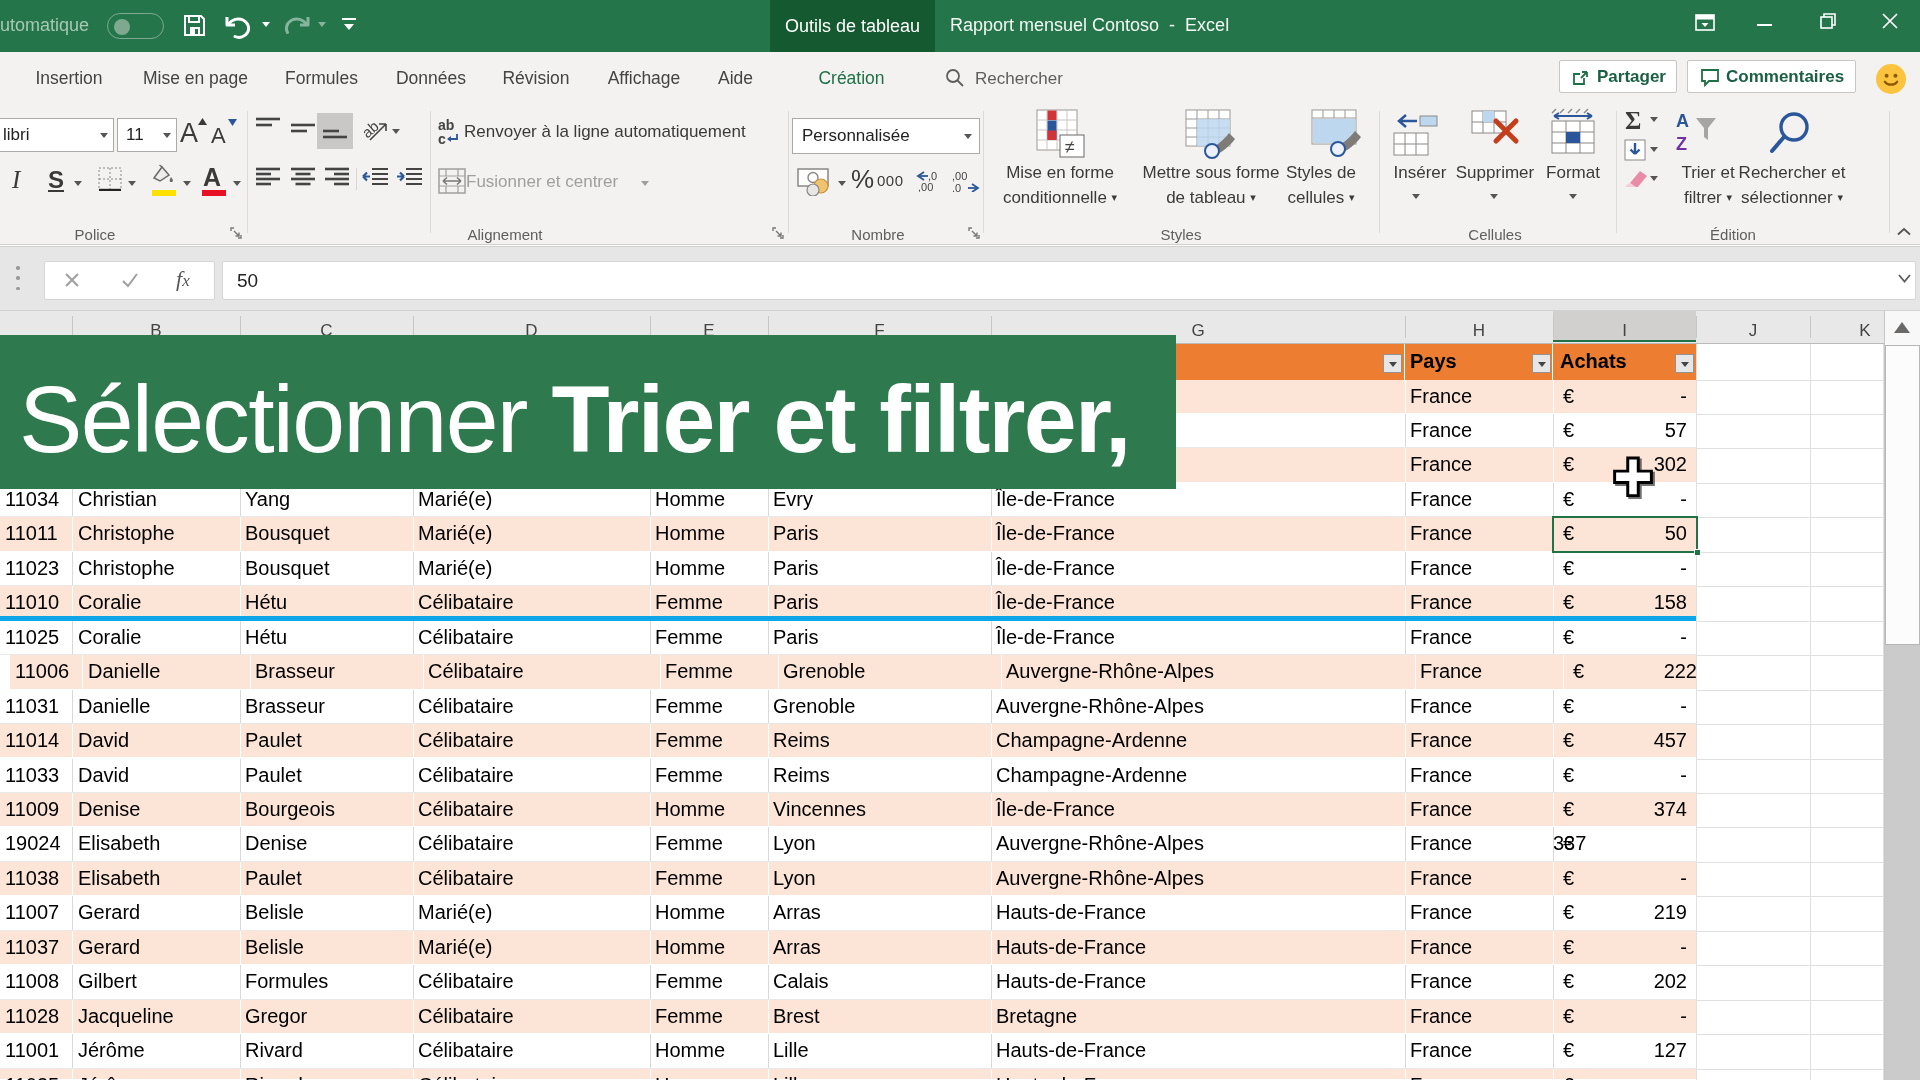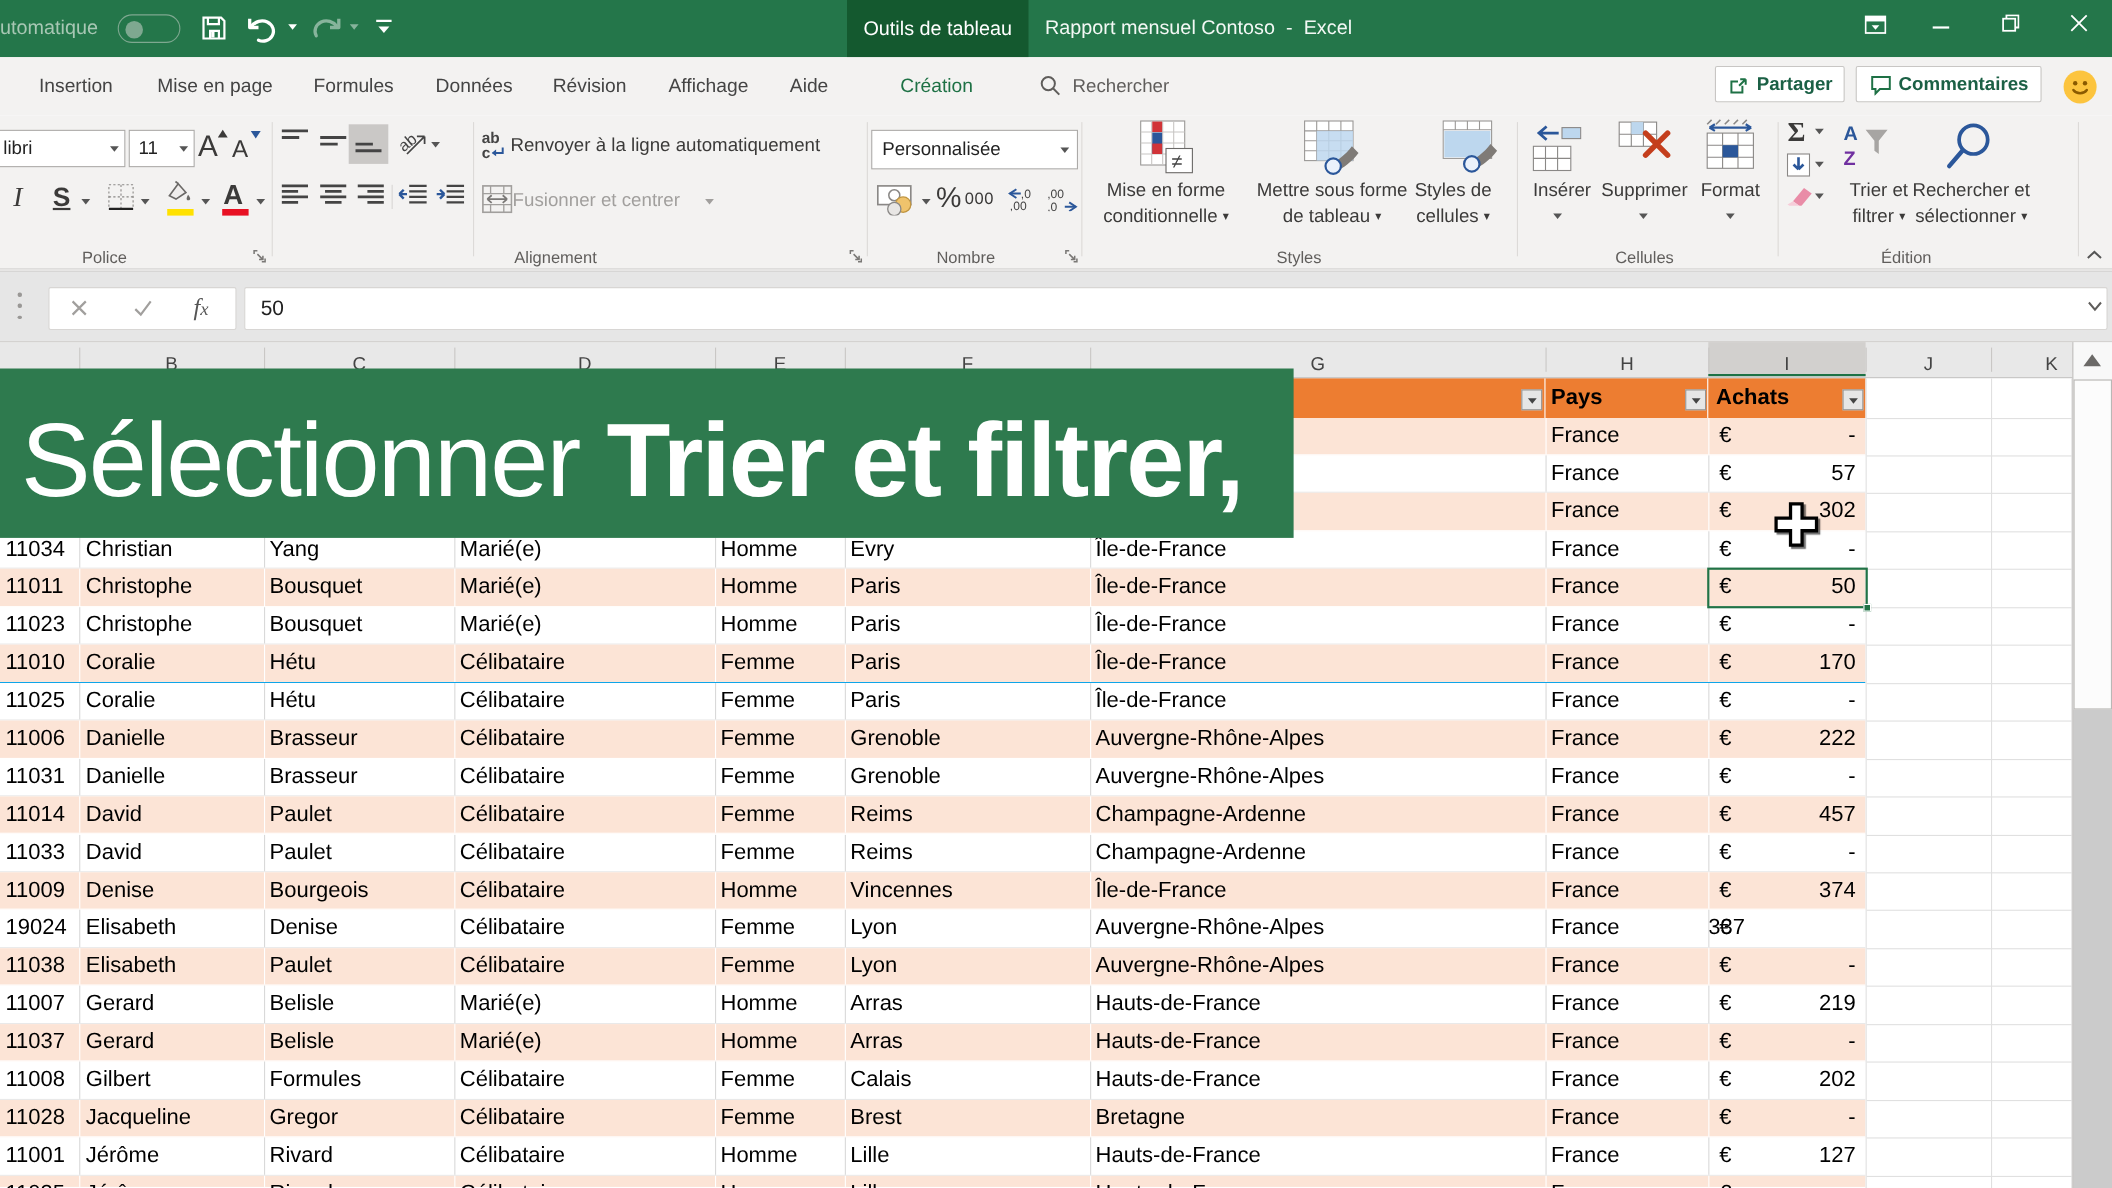--- a/index.html
+++ b/index.html
@@ -485,31 +485,31 @@
     <div class="cell" style="left:1553px;width:134px;text-align:right;line-height:33.45px;">-</div>
     <div style="position:absolute;left:72px;top:0;width:1px;height:100%;background:#d9d9d9"></div>
     <div style="position:absolute;left:240px;top:0;width:1px;height:100%;background:#d9d9d9"></div>
     <div style="position:absolute;left:413px;top:0;width:1px;height:100%;background:#d9d9d9"></div>
     <div style="position:absolute;left:650px;top:0;width:1px;height:100%;background:#d9d9d9"></div>
     <div style="position:absolute;left:768px;top:0;width:1px;height:100%;background:#d9d9d9"></div>
     <div style="position:absolute;left:991px;top:0;width:1px;height:100%;background:#d9d9d9"></div>
     <div style="position:absolute;left:1405px;top:0;width:1px;height:100%;background:#d9d9d9"></div>
     <div style="position:absolute;left:1553px;top:0;width:1px;height:100%;background:#d9d9d9"></div>
   </div>
-<div class="abs trow pink" style="top:586.25px;height:34.45px;border-bottom:1px solid #0ea5e9;">
+<div class="abs trow pink" style="top:586.25px;height:34.45px;border-bottom:5px solid #0ea5e9;">
     <div class="cell" style="left:5px;line-height:33.45px;">11010</div>
     <div class="cell" style="left:78px;line-height:33.45px;">Coralie</div>
     <div class="cell" style="left:245px;line-height:33.45px;">Hétu</div>
     <div class="cell" style="left:418px;line-height:33.45px;">Célibataire</div>
     <div class="cell" style="left:655px;line-height:33.45px;">Femme</div>
     <div class="cell" style="left:773px;line-height:33.45px;">Paris</div>
     <div class="cell" style="left:996px;line-height:33.45px;">Île-de-France</div>
     <div class="cell" style="left:1410px;line-height:33.45px;">France</div>
     <div class="cell" style="left:1563px;line-height:33.45px;">€</div>
-    <div class="cell" style="left:1553px;width:134px;text-align:right;line-height:33.45px;">170</div>
+    <div class="cell" style="left:1553px;width:134px;text-align:right;line-height:33.45px;">158</div>
     <div style="position:absolute;left:72px;top:0;width:1px;height:100%;background:#ffffff"></div>
     <div style="position:absolute;left:240px;top:0;width:1px;height:100%;background:#ffffff"></div>
     <div style="position:absolute;left:413px;top:0;width:1px;height:100%;background:#ffffff"></div>
     <div style="position:absolute;left:650px;top:0;width:1px;height:100%;background:#ffffff"></div>
     <div style="position:absolute;left:768px;top:0;width:1px;height:100%;background:#ffffff"></div>
     <div style="position:absolute;left:991px;top:0;width:1px;height:100%;background:#ffffff"></div>
     <div style="position:absolute;left:1405px;top:0;width:1px;height:100%;background:#ffffff"></div>
     <div style="position:absolute;left:1553px;top:0;width:1px;height:100%;background:#ffffff"></div>
   </div>
 <div class="abs trow whiterow" style="top:620.70px;height:34.45px;border-bottom:1px solid #e9e9e9;">
@@ -525,21 +525,21 @@
     <div class="cell" style="left:1553px;width:134px;text-align:right;line-height:33.45px;">-</div>
     <div style="position:absolute;left:72px;top:0;width:1px;height:100%;background:#d9d9d9"></div>
     <div style="position:absolute;left:240px;top:0;width:1px;height:100%;background:#d9d9d9"></div>
     <div style="position:absolute;left:413px;top:0;width:1px;height:100%;background:#d9d9d9"></div>
     <div style="position:absolute;left:650px;top:0;width:1px;height:100%;background:#d9d9d9"></div>
     <div style="position:absolute;left:768px;top:0;width:1px;height:100%;background:#d9d9d9"></div>
     <div style="position:absolute;left:991px;top:0;width:1px;height:100%;background:#d9d9d9"></div>
     <div style="position:absolute;left:1405px;top:0;width:1px;height:100%;background:#d9d9d9"></div>
     <div style="position:absolute;left:1553px;top:0;width:1px;height:100%;background:#d9d9d9"></div>
   </div>
-<div class="abs trow pink" style="top:655.15px;height:34.45px;border-bottom:1px solid #fff;">
+<div class="abs trow pink" style="top:655.15px;height:34.45px;border-bottom:1px solid #fff;margin-left:10px;">
     <div class="cell" style="left:5px;line-height:33.45px;">11006</div>
     <div class="cell" style="left:78px;line-height:33.45px;">Danielle</div>
     <div class="cell" style="left:245px;line-height:33.45px;">Brasseur</div>
     <div class="cell" style="left:418px;line-height:33.45px;">Célibataire</div>
     <div class="cell" style="left:655px;line-height:33.45px;">Femme</div>
     <div class="cell" style="left:773px;line-height:33.45px;">Grenoble</div>
     <div class="cell" style="left:996px;line-height:33.45px;">Auvergne-Rhône-Alpes</div>
     <div class="cell" style="left:1410px;line-height:33.45px;">France</div>
     <div class="cell" style="left:1563px;line-height:33.45px;">€</div>
     <div class="cell" style="left:1553px;width:134px;text-align:right;line-height:33.45px;">222</div>

